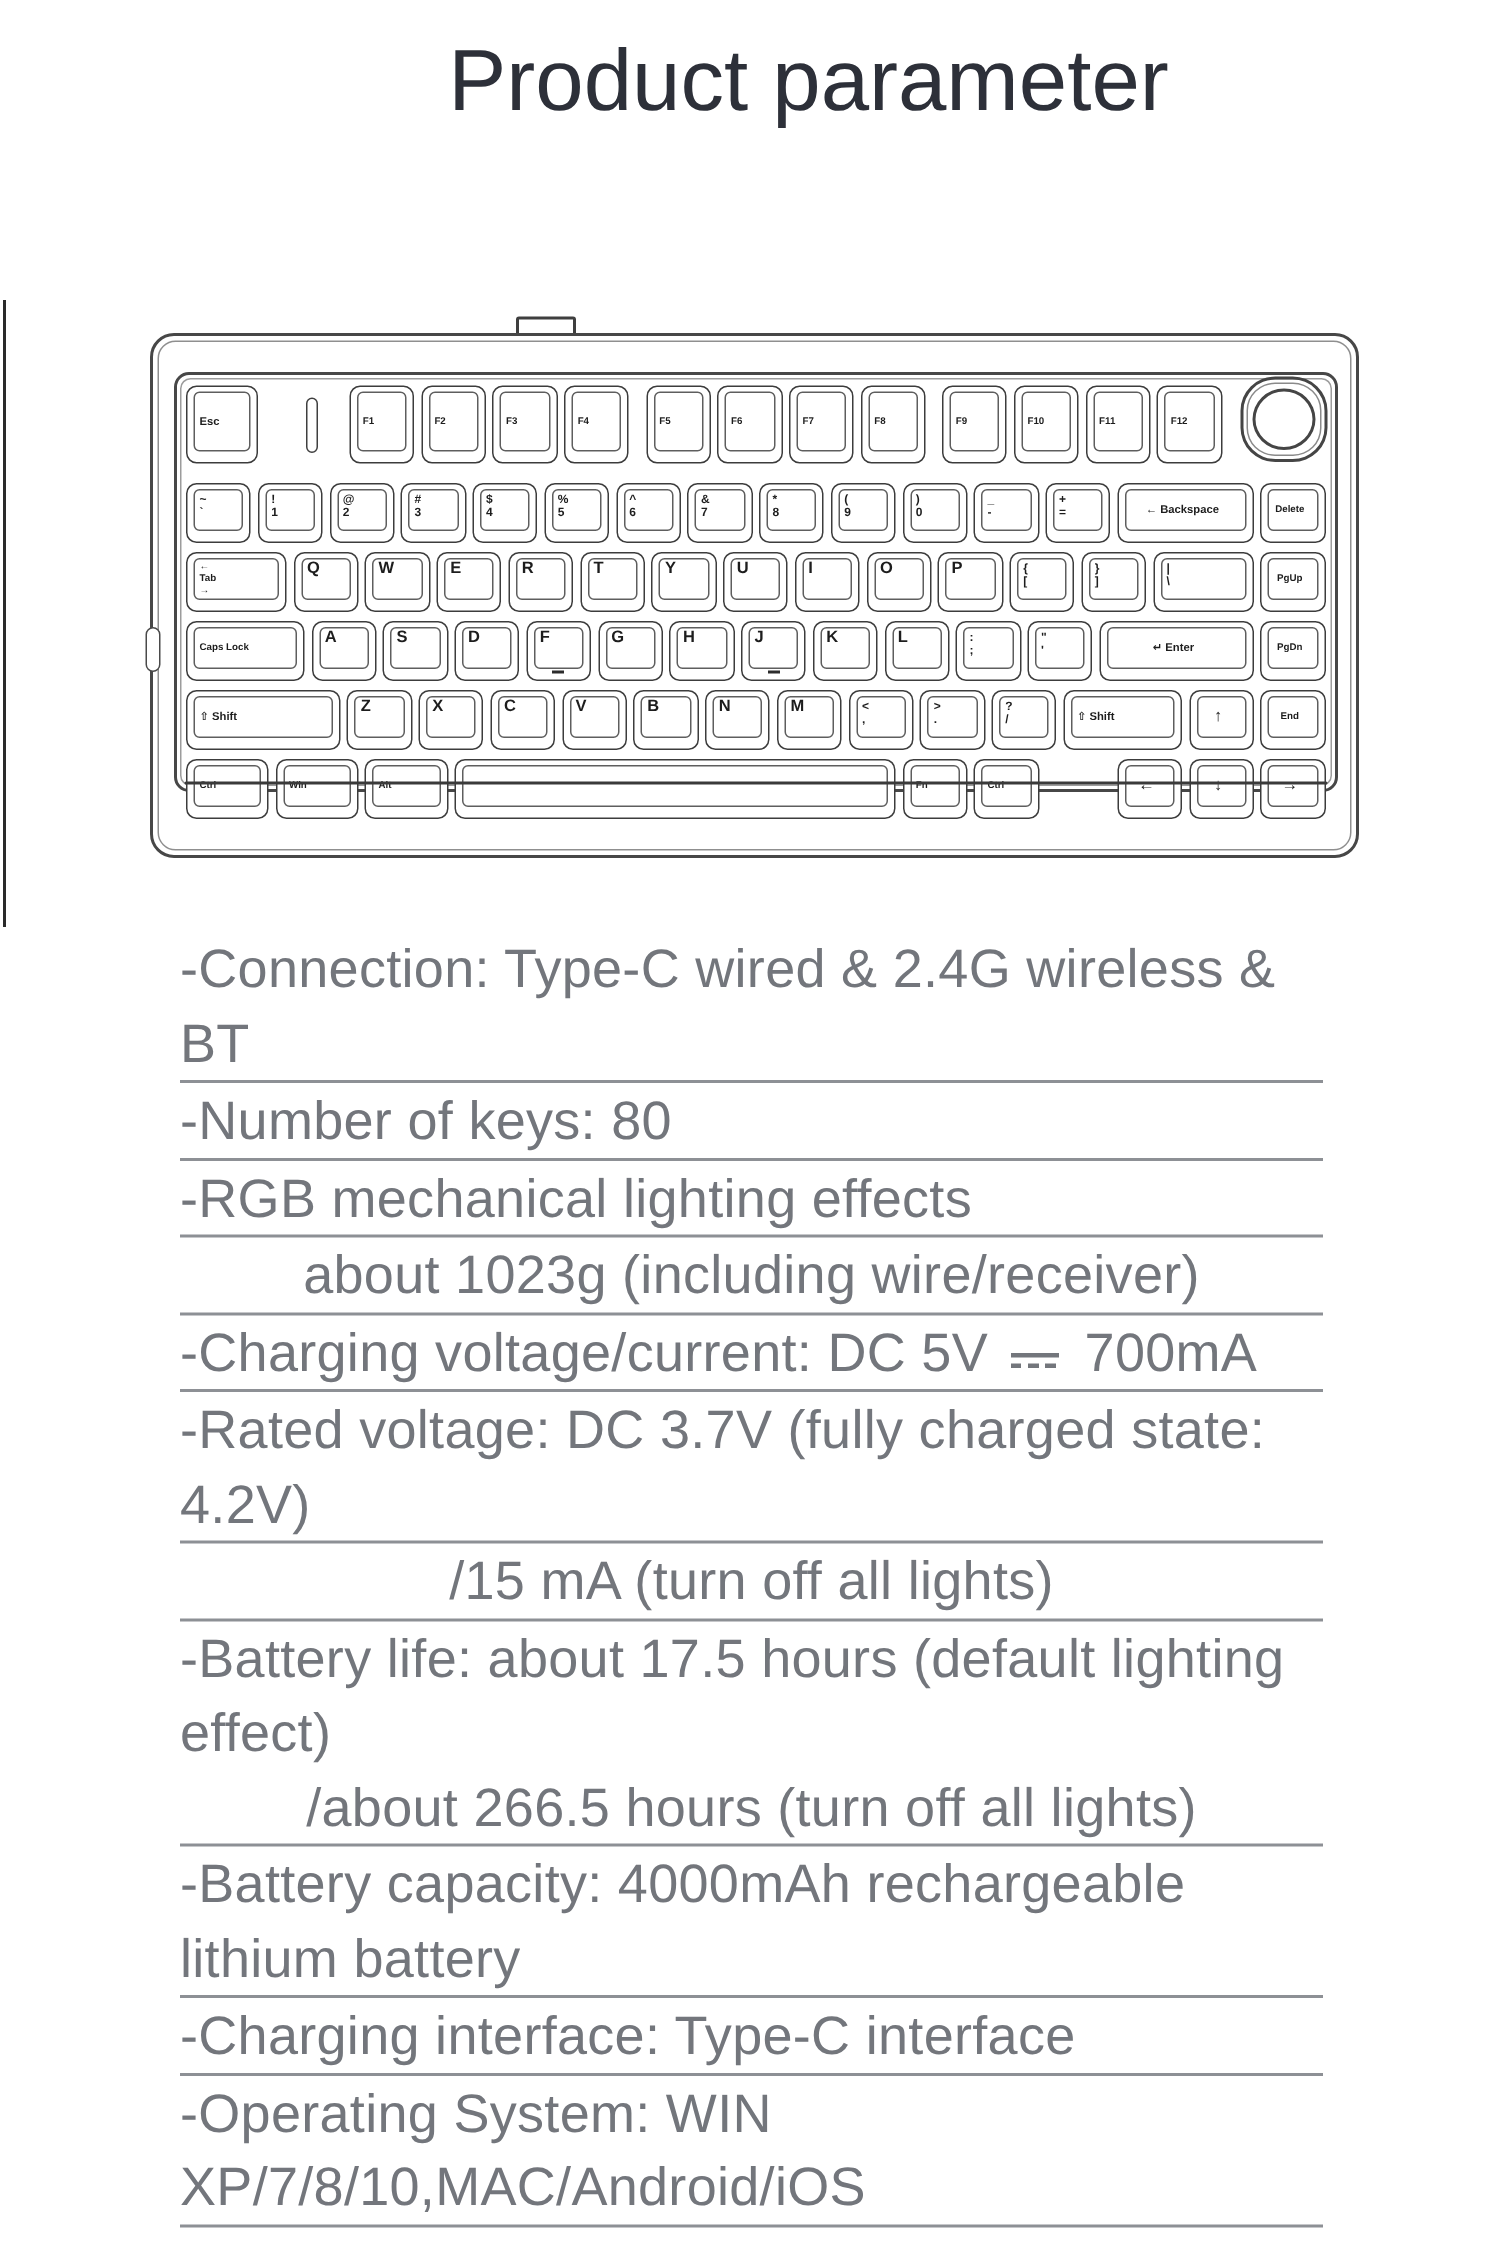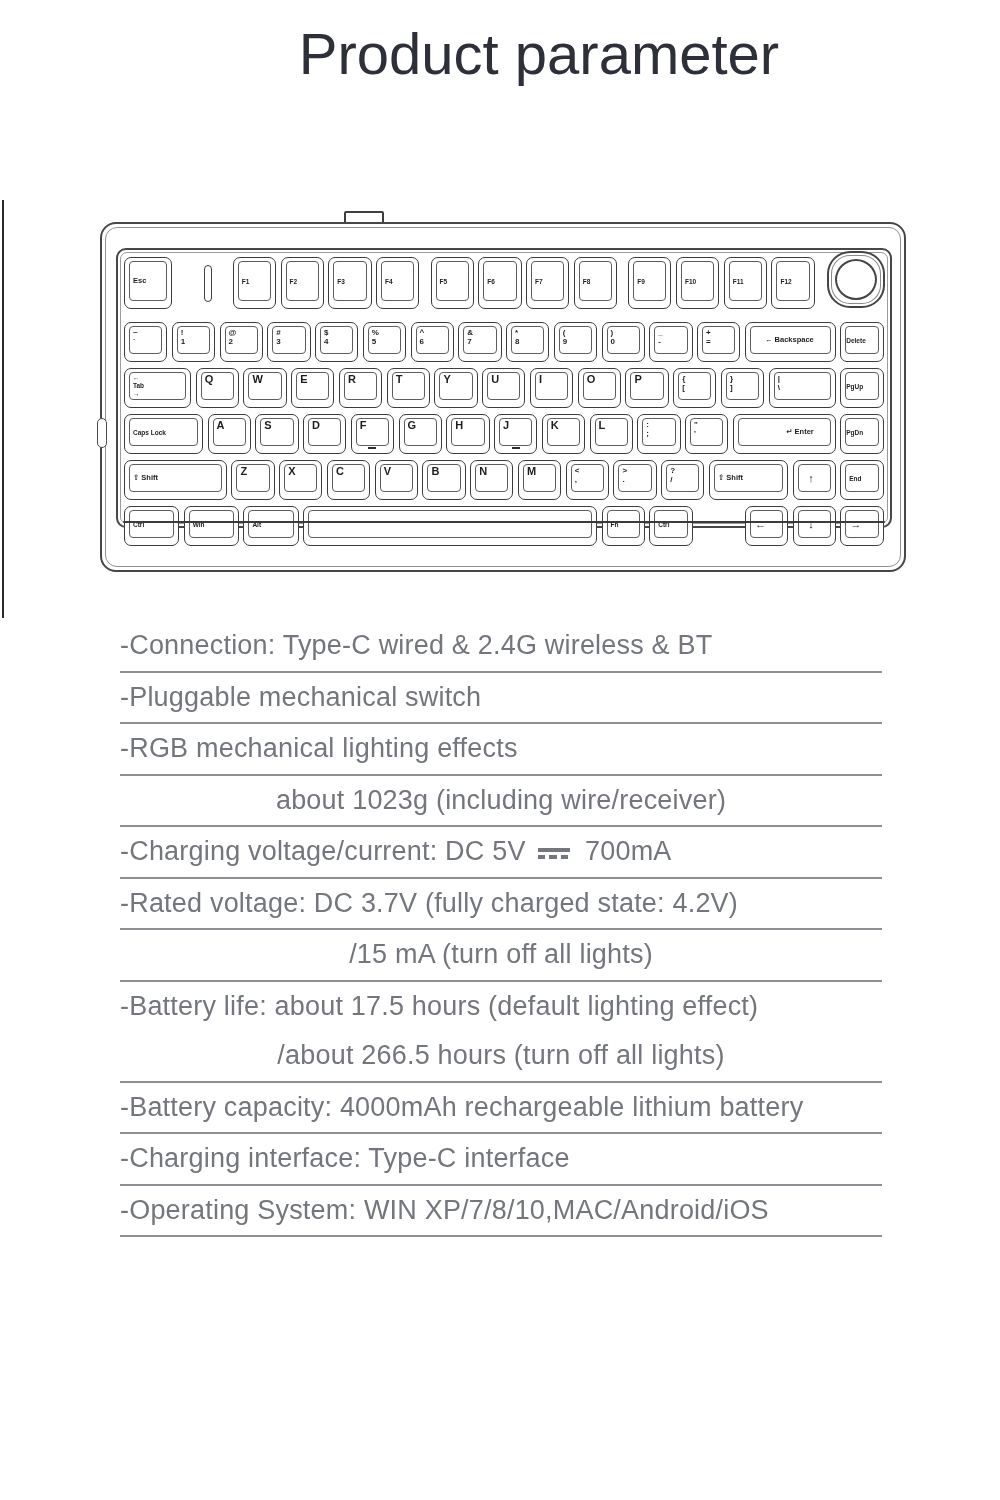--- a/index.html
+++ b/index.html
@@ -49,29 +49,29 @@
   
   .key{position:absolute;border:1.5px solid #3c3c3c;border-radius:7px;background:#fff;box-sizing:border-box;}
   .keytop{position:absolute;left:4px;right:4px;top:3px;bottom:7px;border:1.2px solid #5e5e5e;
     border-radius:4px;}
   .klabel{position:absolute;top:1px;left:3px;font-weight:bold;font-size:8px;line-height:9px;
     color:#1d1d1d;white-space:pre-line;}
   .letter .klabel{font-size:11px;line-height:11px;}
   .mod .klabel{top:50%;transform:translateY(-50%);}
   .tiny .klabel{font-size:6.5px;line-height:7px;}
   .small .klabel{font-size:7.5px;line-height:8px;}
-  .center .klabel{left:0;right:16px;top:50%;transform:translateY(-50%);text-align:right;}
+  .center .klabel{left:0;right:4px;top:50%;transform:translateY(-50%);text-align:center;}
   .arrow .klabel{font-size:11px;}
   .tab .klabel{font-size:6.5px;line-height:8px;}
   .homing{position:absolute;left:50%;transform:translateX(-50%);bottom:-4px;width:8px;height:2px;background:#2c2c2c;}
 
   
   .spec-list{position:absolute;left:120px;top:621px;width:762px;}
   .spec-item{border-bottom:2.5px solid #8d9095;}
-  .spec-line{font-size:27px;line-height:49.5px;color:#73767c;letter-spacing:0.2px;}
+  .spec-line{font-size:36px;line-height:49.5px;color:#73767c;letter-spacing:0.2px;}
   .spec-line.cont{text-align:center;}
   .dc{display:inline-block;width:34px;height:13px;position:relative;margin:0 5px;}
   .dc::before{content:"";position:absolute;left:0;right:2px;top:1px;height:3.5px;background:#73767c;}
   .dc::after{content:"";position:absolute;left:0;right:0;top:8px;height:3.5px;
     background:repeating-linear-gradient(90deg,#73767c 0 7px,transparent 7px 11.5px);}
 </style>
 </head>
 <body>
 
 <div id="page">
@@ -517,21 +517,21 @@
         </div>
       </div>
     <div class="knob"></div>
   </div>
 
   <div class="spec-list">
       <div class="spec-item">
         <div class="spec-line">-Connection: Type-C wired &amp; 2.4G wireless &amp; BT</div>
       </div>
       <div class="spec-item">
-        <div class="spec-line">-Pluggable mechanical switch</div>
+        <div class="spec-line">-Number of keys: 80</div>
       </div>
       <div class="spec-item">
         <div class="spec-line">-RGB mechanical lighting effects</div>
       </div>
       <div class="spec-item">
         <div class="spec-line cont">about 1023g (including wire/receiver)</div>
       </div>
       <div class="spec-item">
         <div class="spec-line">-Charging voltage/current: DC 5V <span class="dc"></span> 700mA</div>
       </div>

